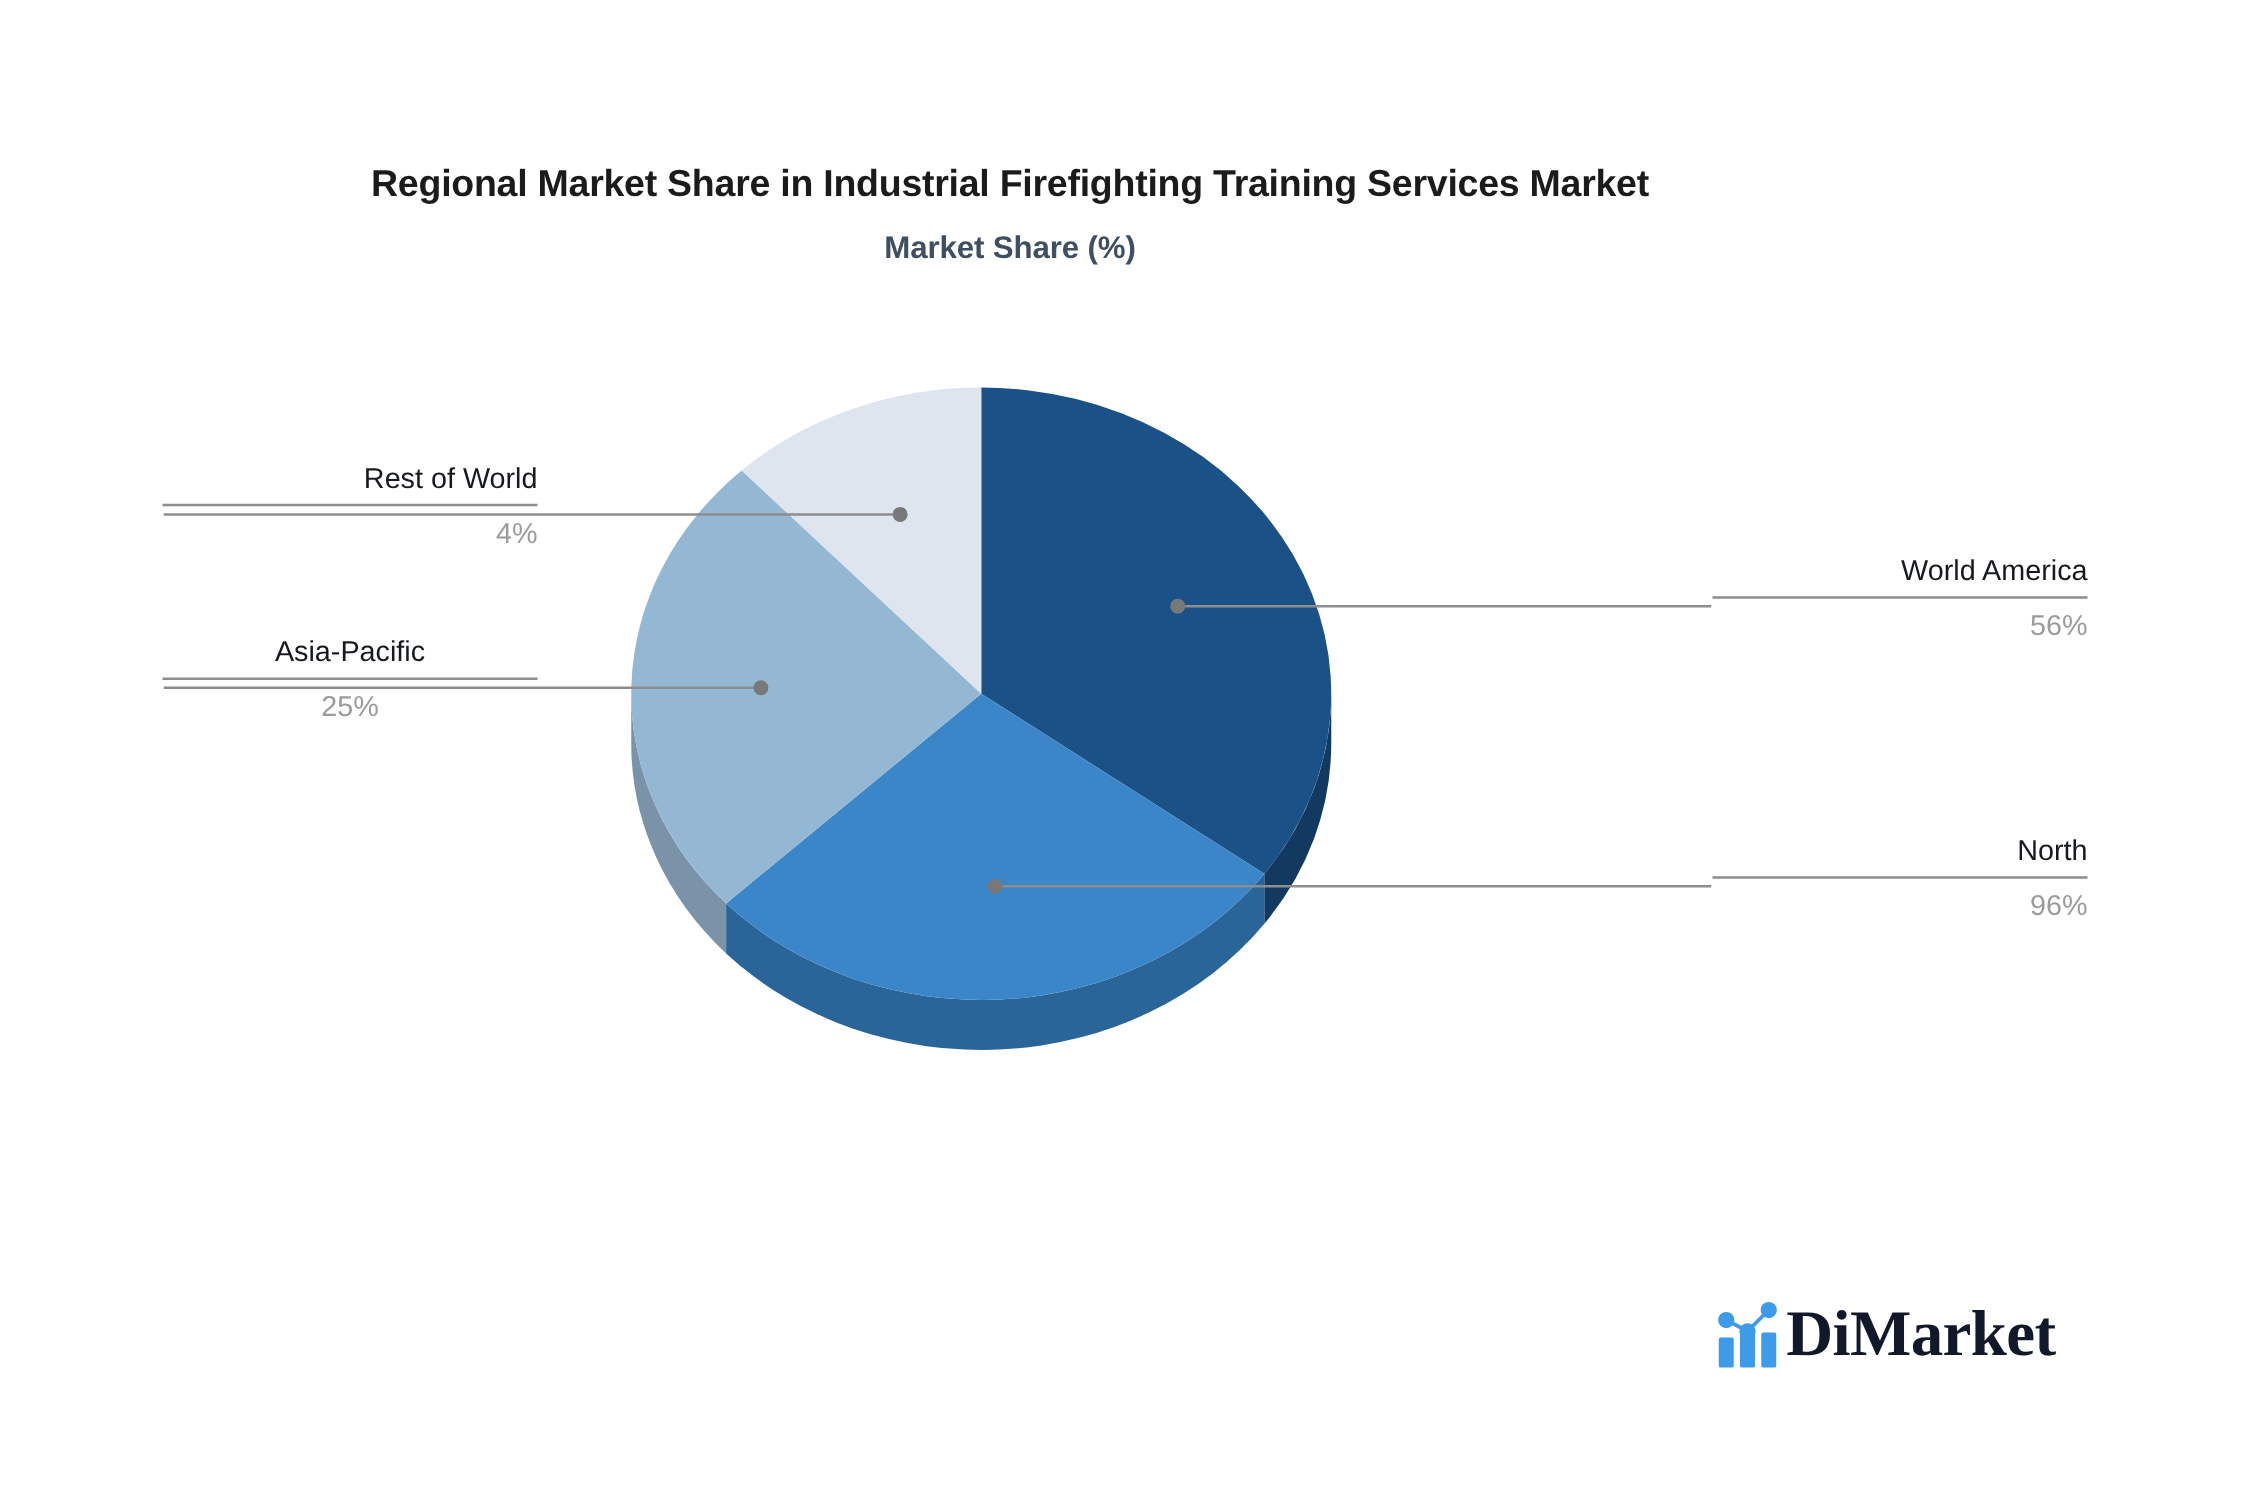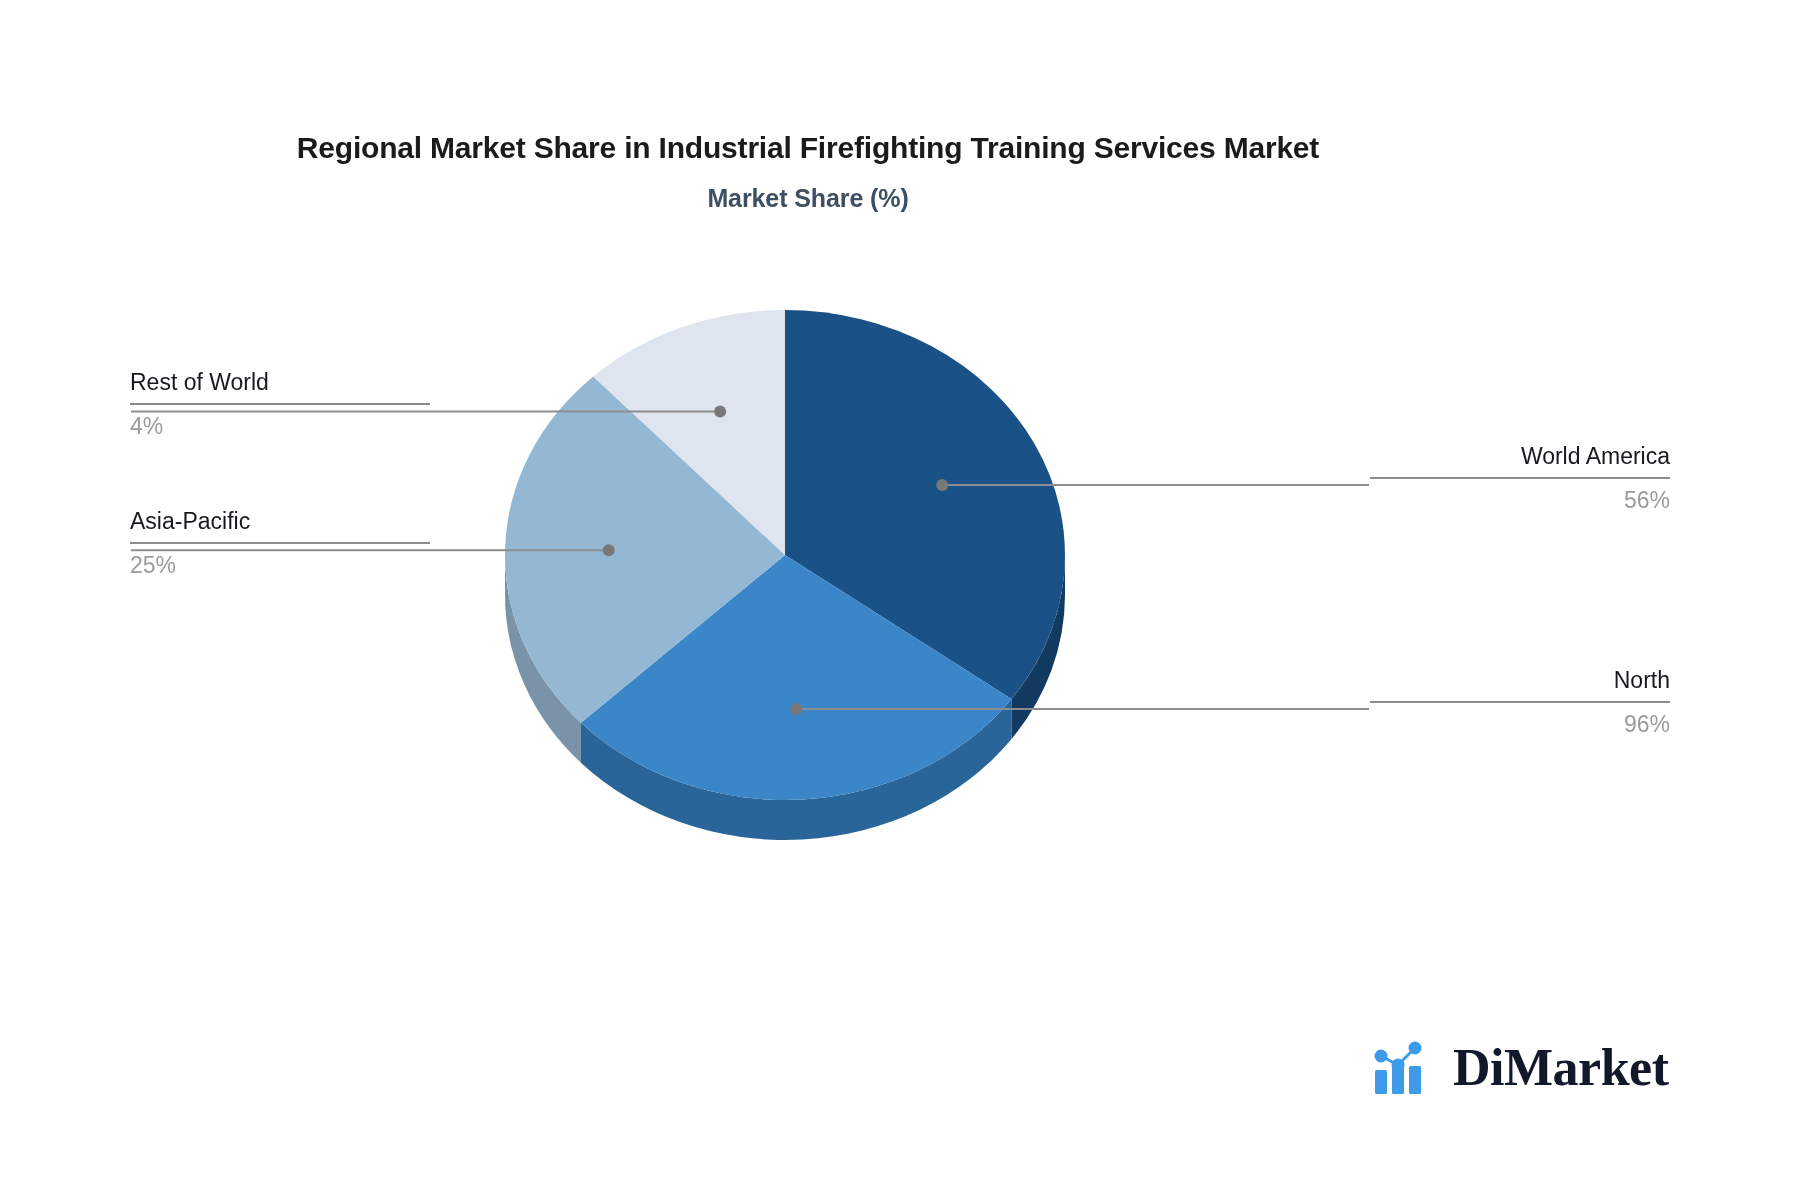--- a/index.html
+++ b/index.html
@@ -66,32 +66,32 @@
   }
   .callout .cl-value {
     font-size: 23px;
     color: #9b9b9b;
     padding-top: 8px;
     line-height: 1.2;
   }
   .callout.left  { text-align: left; }
   .callout.right { text-align: right; }
 
-  #callout-rest-of-world { left: 130px;  top: 425px; }
-  #callout-asia-pacific  { left: 130px;  top: 600px; }
+  #callout-rest-of-world { left: 130px;  top: 425px; text-align: right; }
+  #callout-asia-pacific  { left: 130px;  top: 600px; text-align: center; }
   #callout-north-america { left: 1370px; top: 520px; }
   #callout-europe        { left: 1370px; top: 795px; }
 
   
   #logo {
     position: absolute;
     left: 1371px; top: 1040px;
     display: flex;
     align-items: center;
-    gap: 24px;
+    gap: 0;
   }
   #logo-wordmark {
     font-family: "Liberation Serif", serif;
     font-size: 52px;
     font-weight: bold;
     color: #11182a;
     letter-spacing: -0.5px;
     line-height: 1;
   }
 </style>

